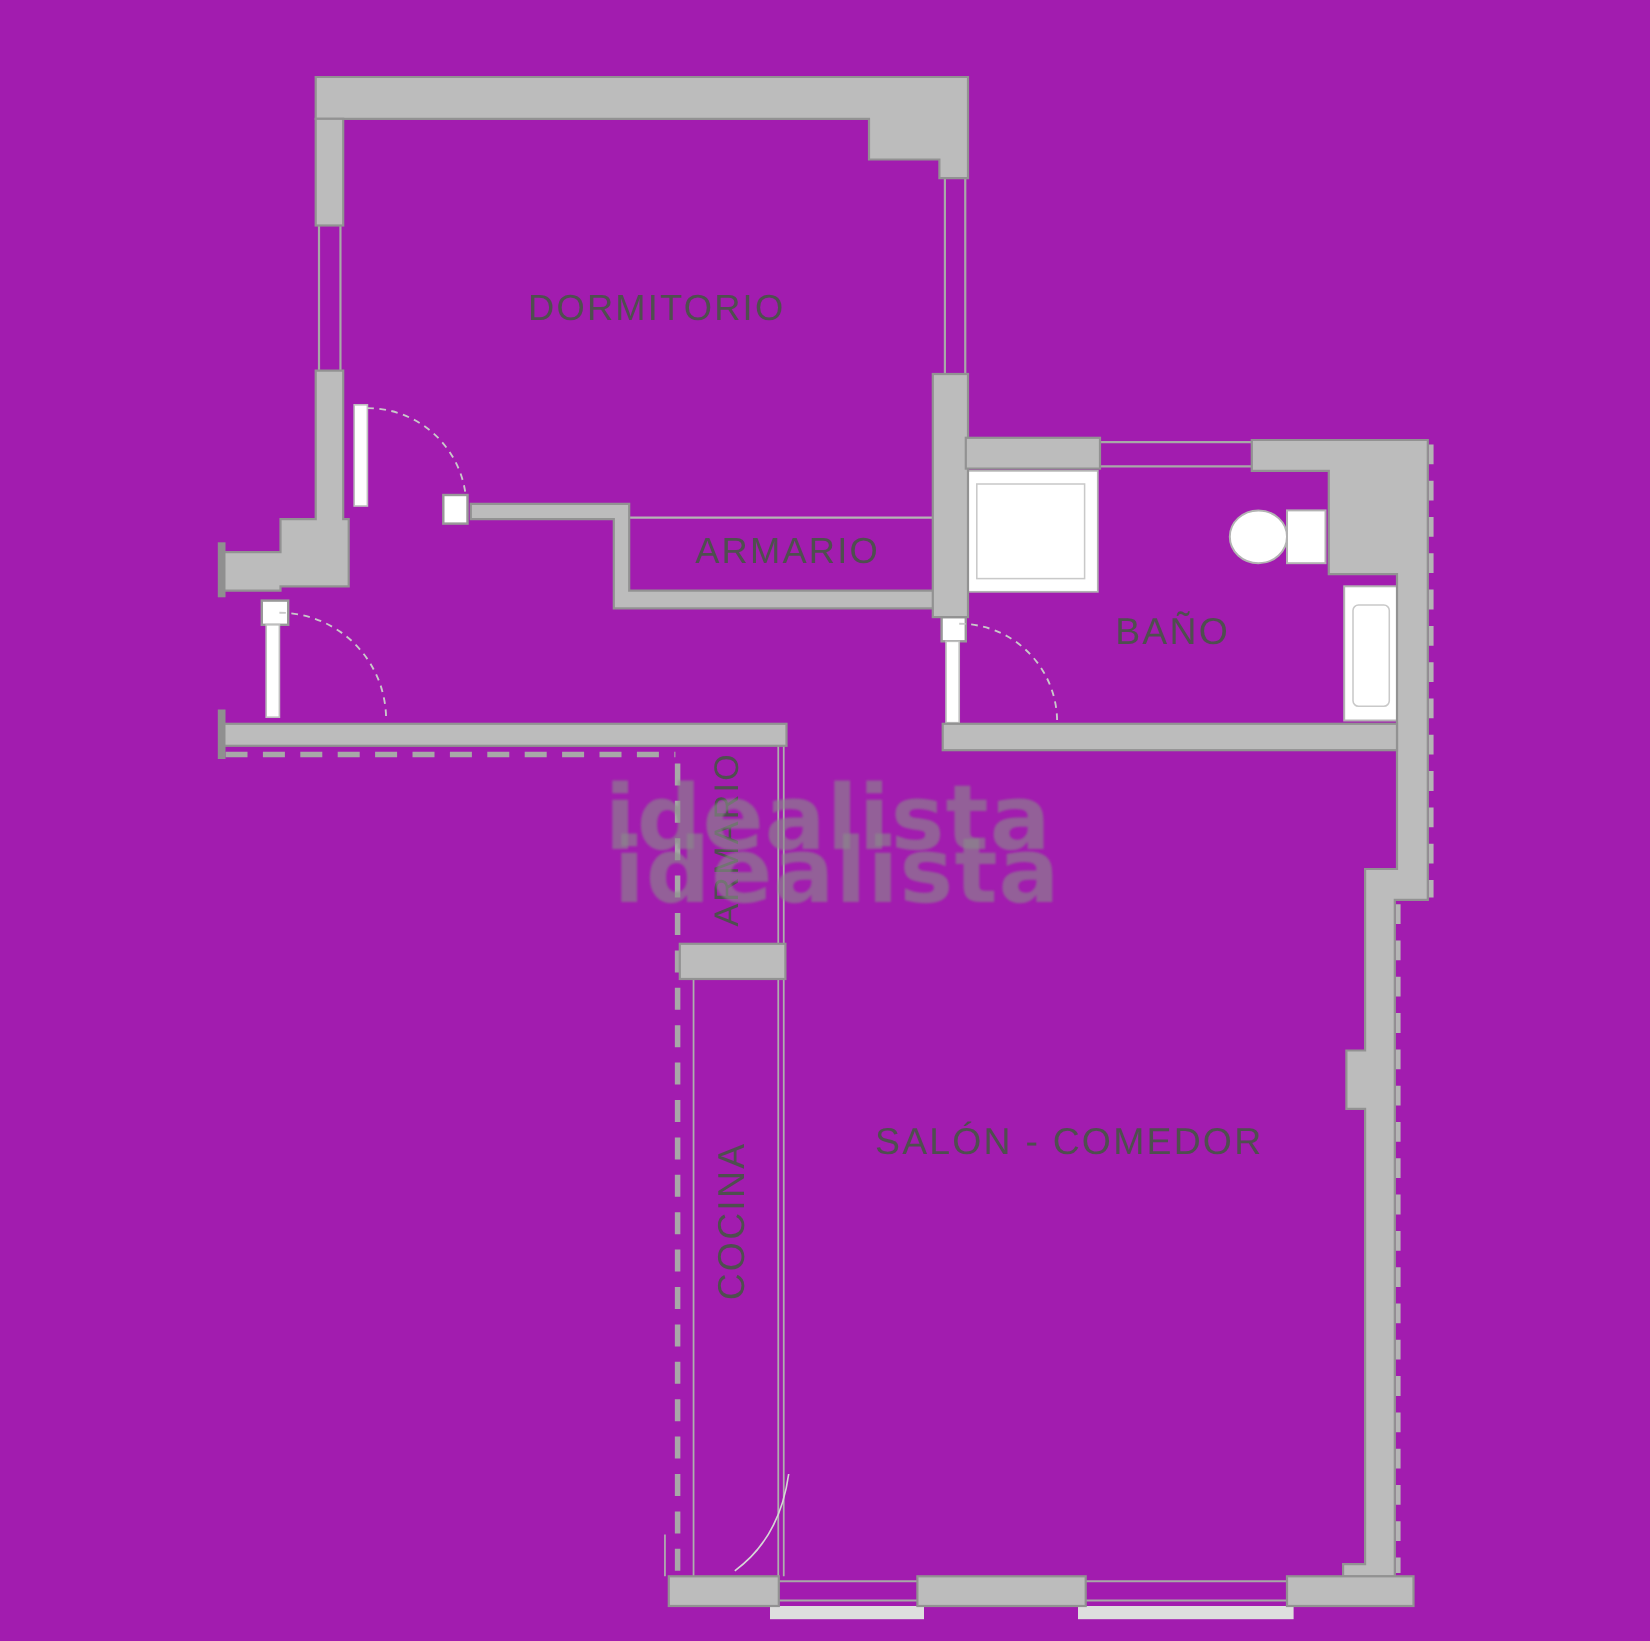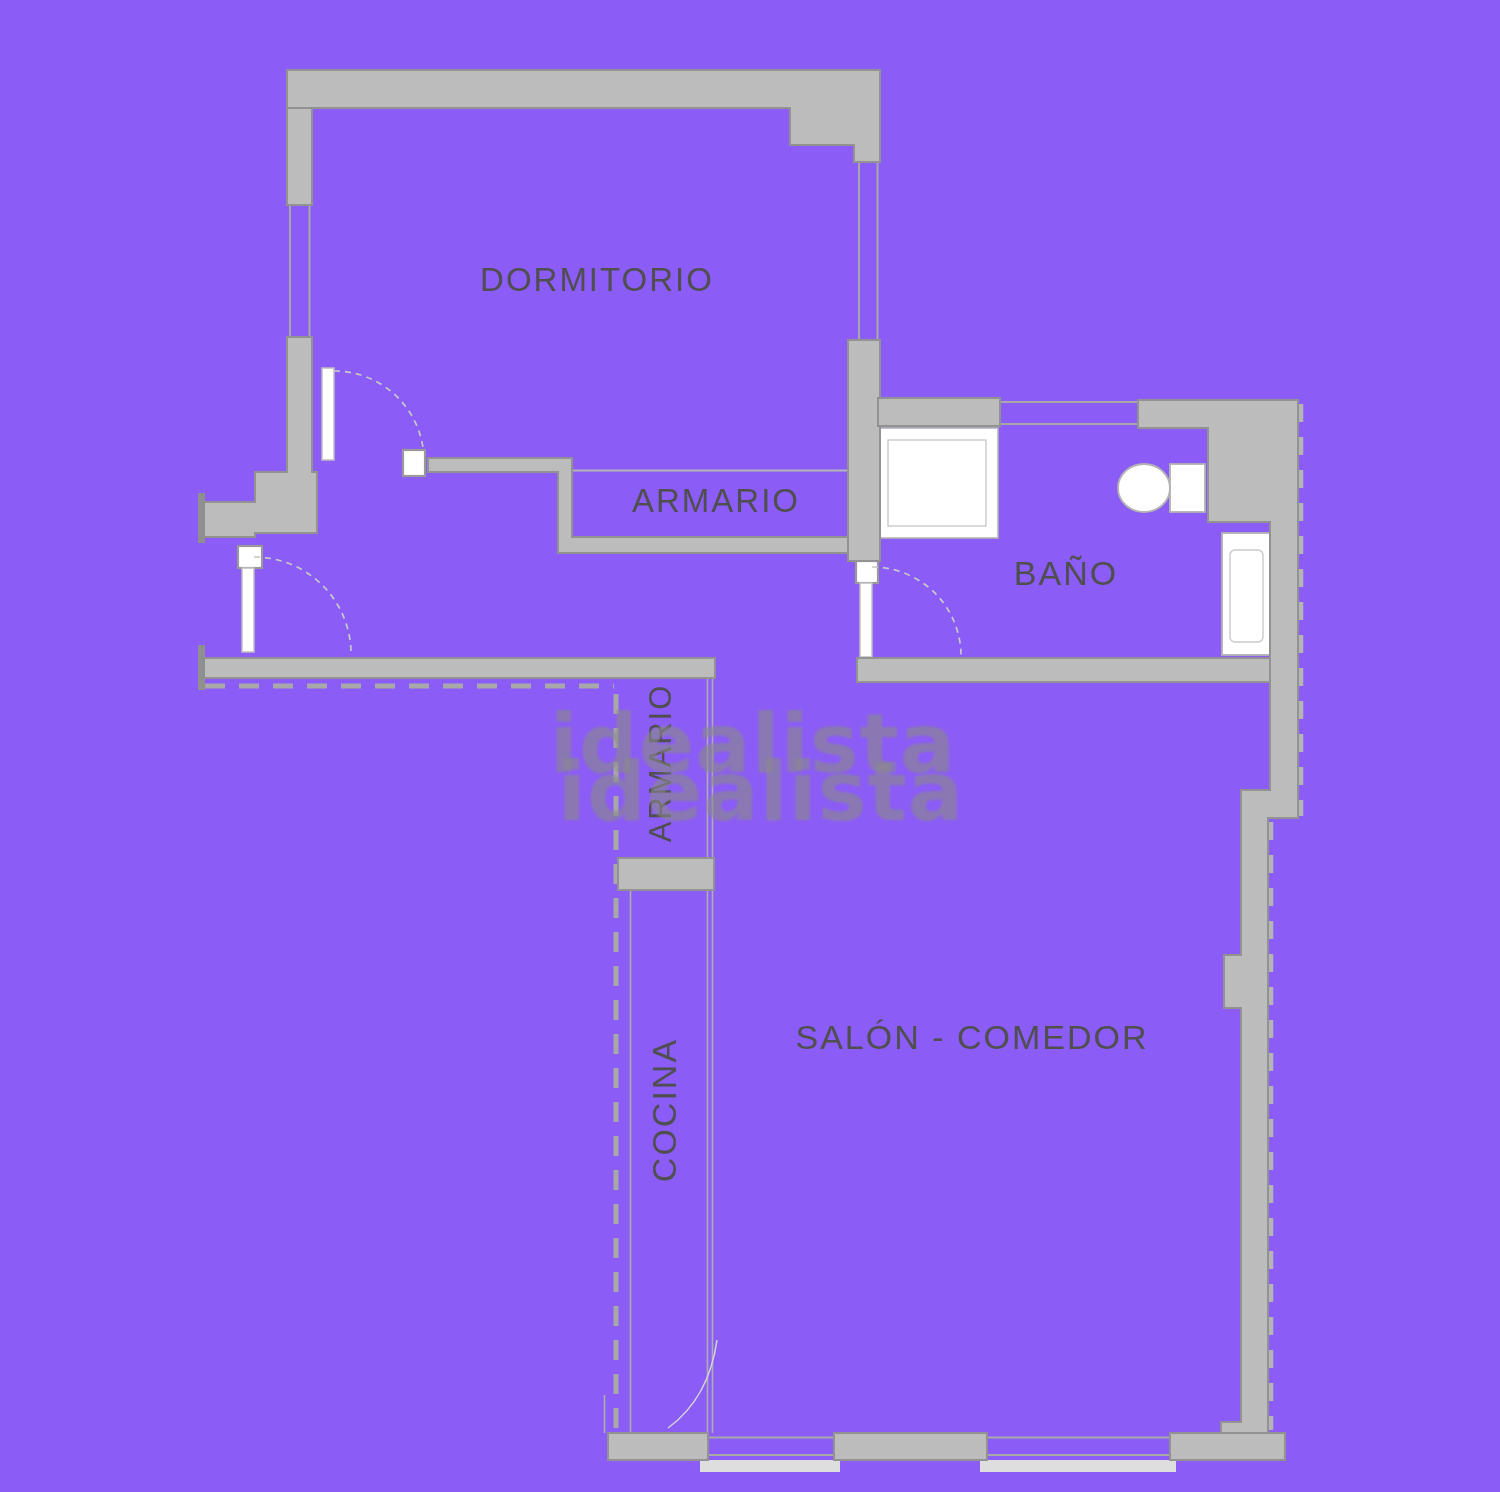--- a/index.html
+++ b/index.html
@@ -1,16 +1,16 @@
 <!DOCTYPE html>
 <html><head>
 <meta charset="utf-8">
 <style>
   html,body{margin:0;padding:0;background:#ffffff;}
-  .stage{position:relative;width:1500px;height:1492px;background:#8b5cf6;overflow:hidden;
+  .stage{position:relative;width:1500px;height:1492px;background:#a21caf;overflow:hidden;
          font-family:"Liberation Sans", sans-serif;}
   svg{display:block;}
   .wall{fill:#bcbcbc;stroke:#929292;stroke-width:2;}
   .wall-dark{fill:#8f8f8f;stroke:none;}
   .winline{stroke:#a8a8a8;stroke-width:2;fill:none;}
   .thinline{stroke:#aeaeae;stroke-width:1.6;fill:none;}
   .frontline{stroke:#b5b5b5;stroke-width:2;fill:none;}
   .sill{fill:#dedede;stroke:none;}
   .dash-left{stroke:#a8a8a8;stroke-width:5;stroke-dasharray:20 14;fill:none;}
   .dash-right{stroke:#b5b5b5;stroke-width:4.5;stroke-dasharray:18 15;fill:none;}

